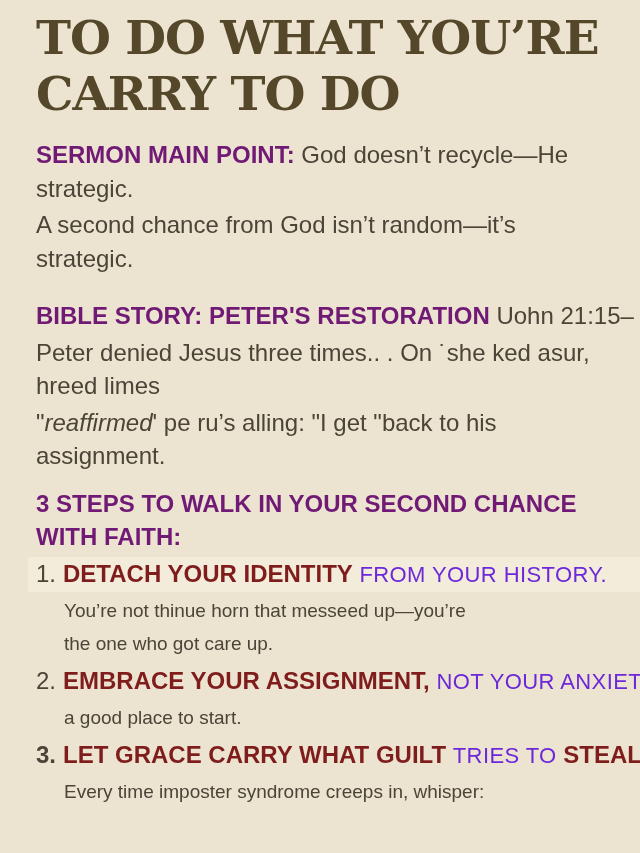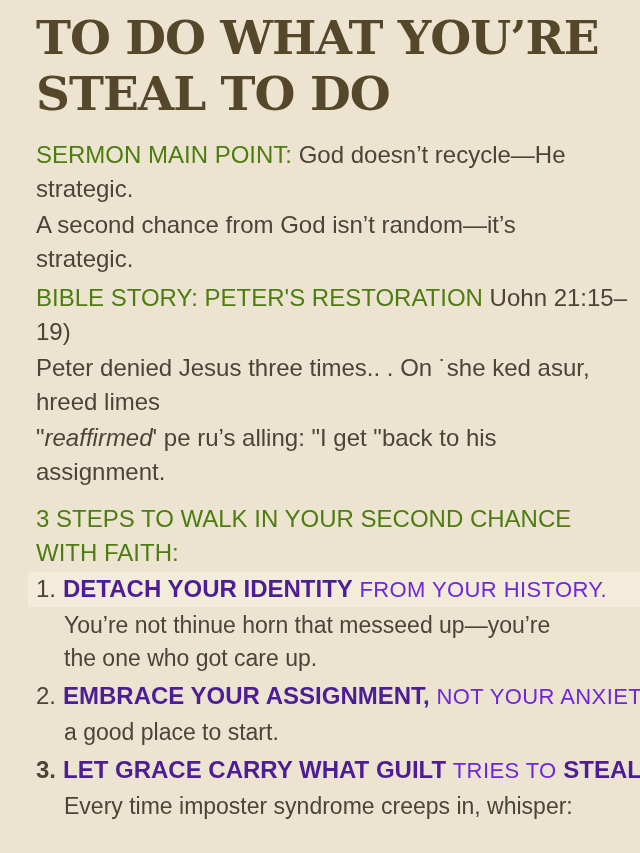--- a/index.html
+++ b/index.html
@@ -18,75 +18,74 @@
     font-family:"DejaVu Serif", serif;
     font-weight:700;
     font-size:47px;
     line-height:56px;
     letter-spacing:-1px;
     color:#55482a;
   }
   .title .line { display:block; }
   .para { font-size:24px; line-height:33.5px; margin:0 0 3px 0; }
   .line { display:block; }
-  .bhead { font-weight:400; color:#4d7c0f; }
-  .sec-gap { margin-top:6px; }
+  .bhead { font-weight:700; color:#701a75; }
+  .sec-gap { margin-top:24px; }
   .sec-gap-lg { margin-top:14px; }
   .caps-light {
     font-weight:400;
     font-size:22px;
     letter-spacing:0.4px;
     color:#6d28d9;
   }
   .step-head {
     font-size:24px;
     line-height:34px;
     margin:2px 0;
     white-space:nowrap;
   }
   .step-head .num { font-weight:400; margin-right:7px; }
   .step-head .num-bold { font-weight:700; }
-  .step-head .bold { font-weight:700; color:#4c1d95; }
+  .step-head .bold { font-weight:700; color:#7f1d1d; }
   .step-body {
     margin:0 0 4px 28px;
-    font-size:23px;
+    font-size:19px;
     line-height:33px;
   }
   .hl {
     background:#f3ecdb;
     margin-left:-8px;
     padding-left:8px;
   }
   .quote-italic { font-style:italic; }
 </style>
 </head>
 <body>
 
 <div class="page">
 
   <h1 class="title">
     <span class="line">TO DO WHAT YOU’RE</span>
-    <span class="line">STEAL TO DO</span>
+    <span class="line">CARRY TO DO</span>
   </h1>
 
   <section>
     <p class="para">
       <span class="line"><span class="bhead">SERMON MAIN POINT:</span> <span>God doesn’t recycle—He</span></span>
       <span class="line">strategic.</span>
     </p>
     <p class="para">
       <span class="line">A second chance from God isn’t random—it’s</span>
       <span class="line">strategic.</span>
     </p>
   </section>
 
   <section class="sec-gap">
     <p class="para">
       <span class="line"><span class="bhead">BIBLE STORY: PETER'S RESTORATION</span> <span>Uohn 21:15–</span></span>
-      <span class="line">19)</span>
     </p>
     <p class="para">
       <span class="line">Peter denied Jesus three times.. . On ˙she ked asur,</span>
       <span class="line">hreed limes</span>
     </p>
     <p class="para">
       <span class="line"><span>"</span><i class="quote-italic">reaffirmed</i><span>' pe ru’s alling: "I get "back to his</span></span>
       <span class="line">assignment.</span>
     </p>
   </section>

